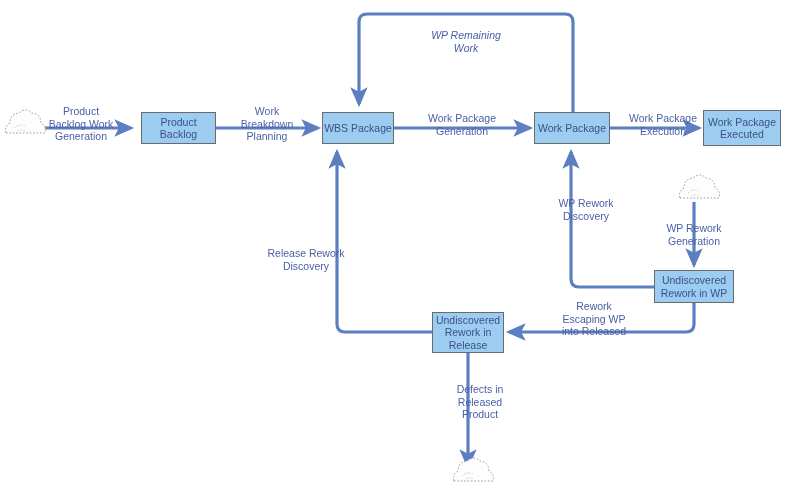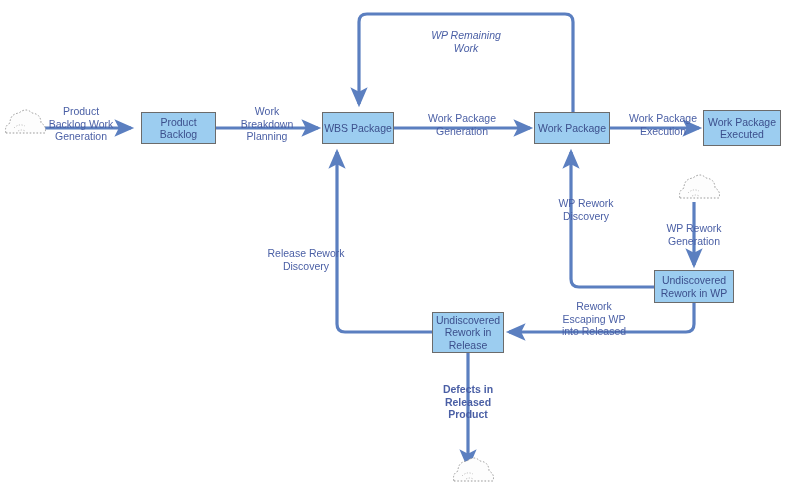--- a/index.html
+++ b/index.html
@@ -145,17 +145,17 @@
   <div class="flow-label" style="left:540px; top:197px; width:92px;">WP Rework
 Discovery</div>
 
   <div class="flow-label" style="left:546px; top:300px; width:96px;">Rework
 Escaping WP
 into Released</div>
 
   <div class="flow-label" style="left:258px; top:222px; width:96px;margin-top:25px;">Release Rework
 Discovery</div>
 
-  <div class="flow-label" style="left:422px; top:383px; width:92px;font-weight:bold;">Defects in
+  <div class="flow-label" style="left:434px; top:383px; width:92px;">Defects in
 Released
 Product</div>
 
 </div>
 
 </body></html>

